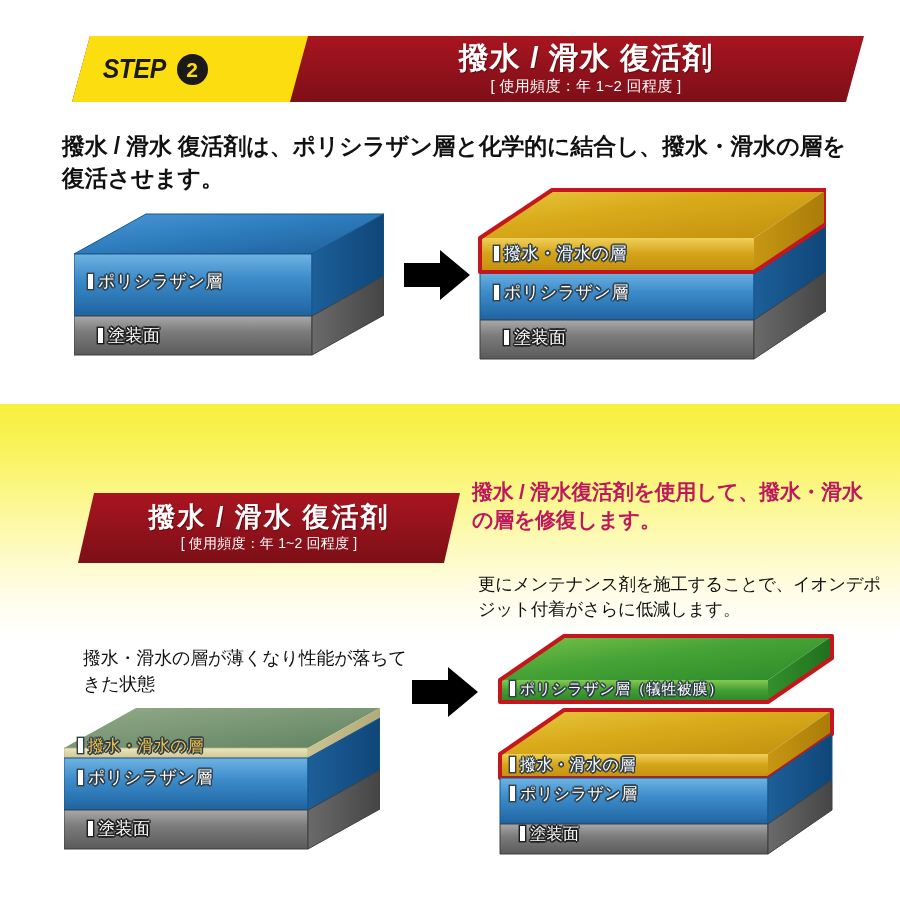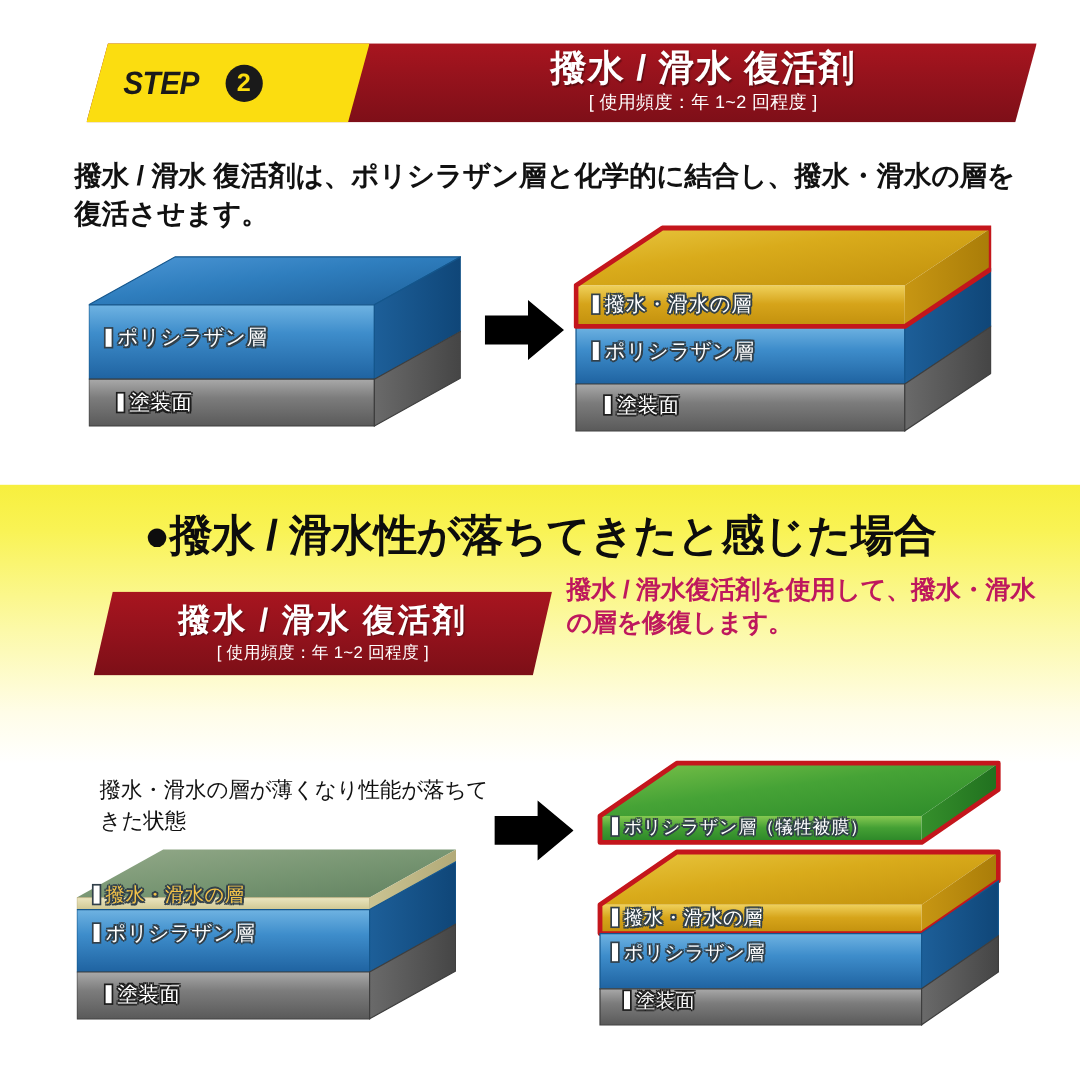--- a/index.html
+++ b/index.html
@@ -17,21 +17,21 @@
     position:absolute;left:0;top:0;width:792px;height:66px;
     background:linear-gradient(180deg,#a8151f 0%,#93121c 48%,#7e0f18 100%);
     clip-path:polygon(18px 0, 792px 0, 774px 66px, 0px 66px);
   }
   .hdr-yellow{
     position:absolute;left:0;top:0;width:236px;height:66px;
     background:#fbdd10;
     clip-path:polygon(18px 0, 236px 0, 218px 66px, 0px 66px);
   }
   .step-wrap{
-    position:absolute;left:28px;top:0;height:66px;display:flex;align-items:center;gap:19px;
+    position:absolute;left:28px;top:0;height:66px;display:flex;align-items:center;gap:8px;
   }
   .step-word{
     font-size:27px;font-weight:bold;color:#1a1a1a;letter-spacing:-0.5px;
     font-family:"Liberation Sans",sans-serif;font-style:italic;
     transform:scaleX(0.92);
   }
   .step-num{
     width:31px;height:31px;border-radius:50%;background:#1a1a1a;color:#fbdd10;
     display:flex;align-items:center;justify-content:center;
     font-size:21px;font-weight:bold;line-height:1;
@@ -258,31 +258,31 @@
     </span>
     <span class="lbl" style="left:16px;top:95px;">
       <span class="bar"></span><span>ポリシラザン層</span>
     </span>
     <span class="lbl dark" style="left:16px;top:140px;">
       <span class="bar"></span><span>塗装面</span>
     </span>
   </div>
 
   <div class="yband"></div>
-  <div class="yband-title">●撥水 / 滑水性が落ちてきたと感じた場合</div>
 
   <div class="rband">
     <div class="rband-bg"></div>
     <div class="rband-in">
       <div class="rband-title">撥水 / 滑水 復活剤</div>
       <div class="rband-sub">[ 使用頻度：年 1~2 回程度 ]</div>
     </div>
   </div>
 
   <div class="r-bold">撥水 / 滑水復活剤を使用して、撥水・滑水の層を修復します。</div>
+  <div class="r-note">更にメンテナンス剤を施工することで、イオンデポジット付着がさらに低減します。</div>
   <div class="l-note">撥水・滑水の層が薄くなり性能が落ちてきた状態</div>
 
   <div class="block" style="left:64px;top:704px;width:316px;height:152px;">
     <svg width="316" height="152" viewBox="0 0 316 152">
       <defs>
         <linearGradient id="b3gtop" x1="0" y1="0" x2="1" y2="1">
           <stop offset="0%" stop-color="#e6e2bd"></stop>
             <stop offset="50%" stop-color="#d5cf9c"></stop>
           <stop offset="100%" stop-color="#c6bf86"></stop>
         </linearGradient>

